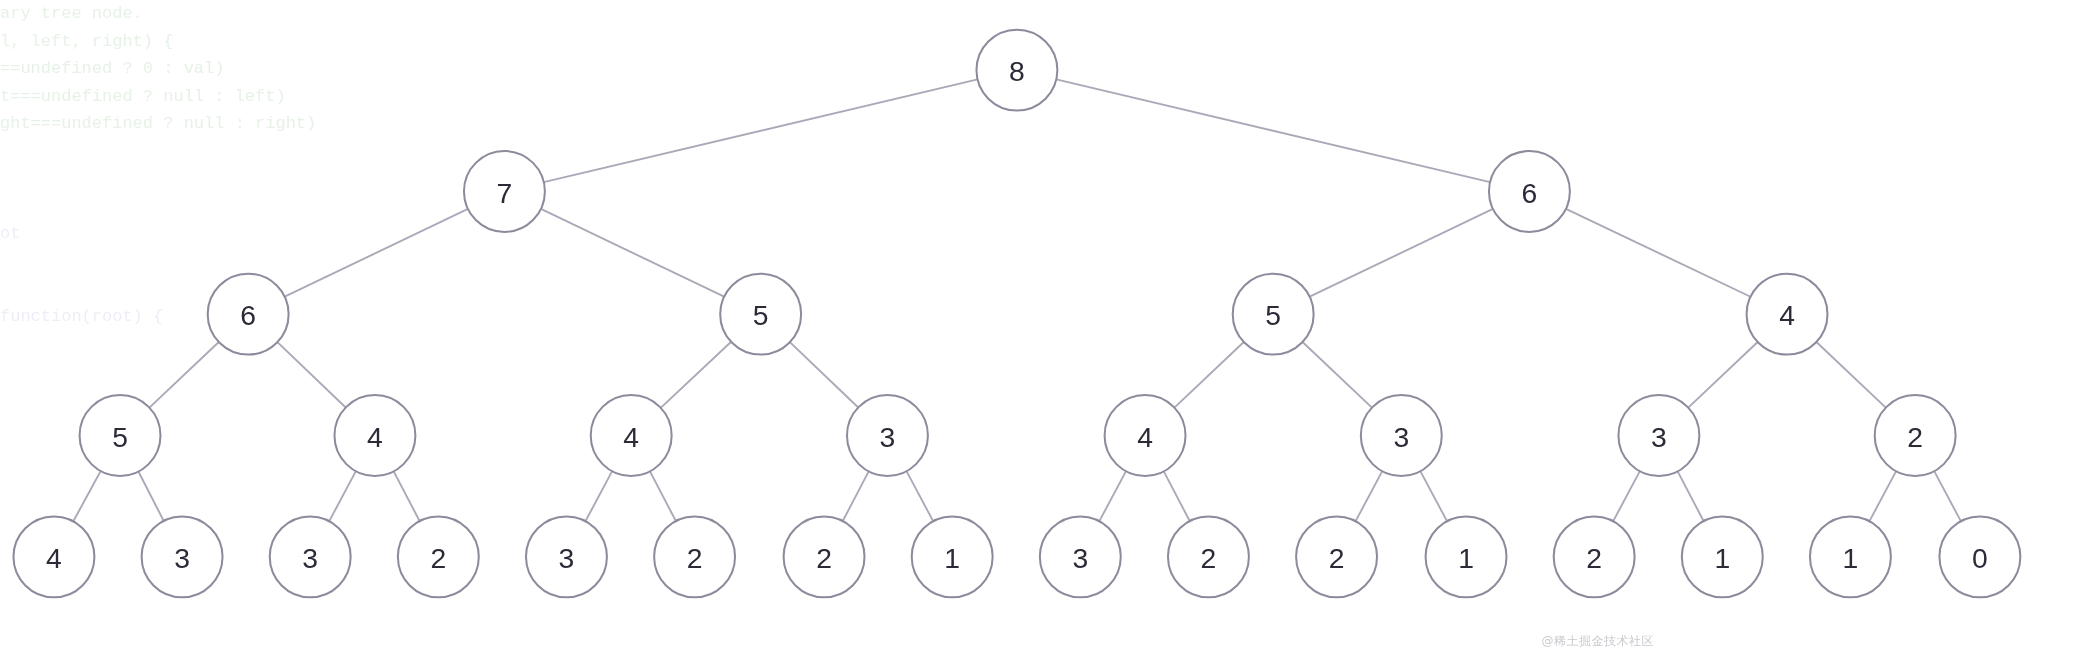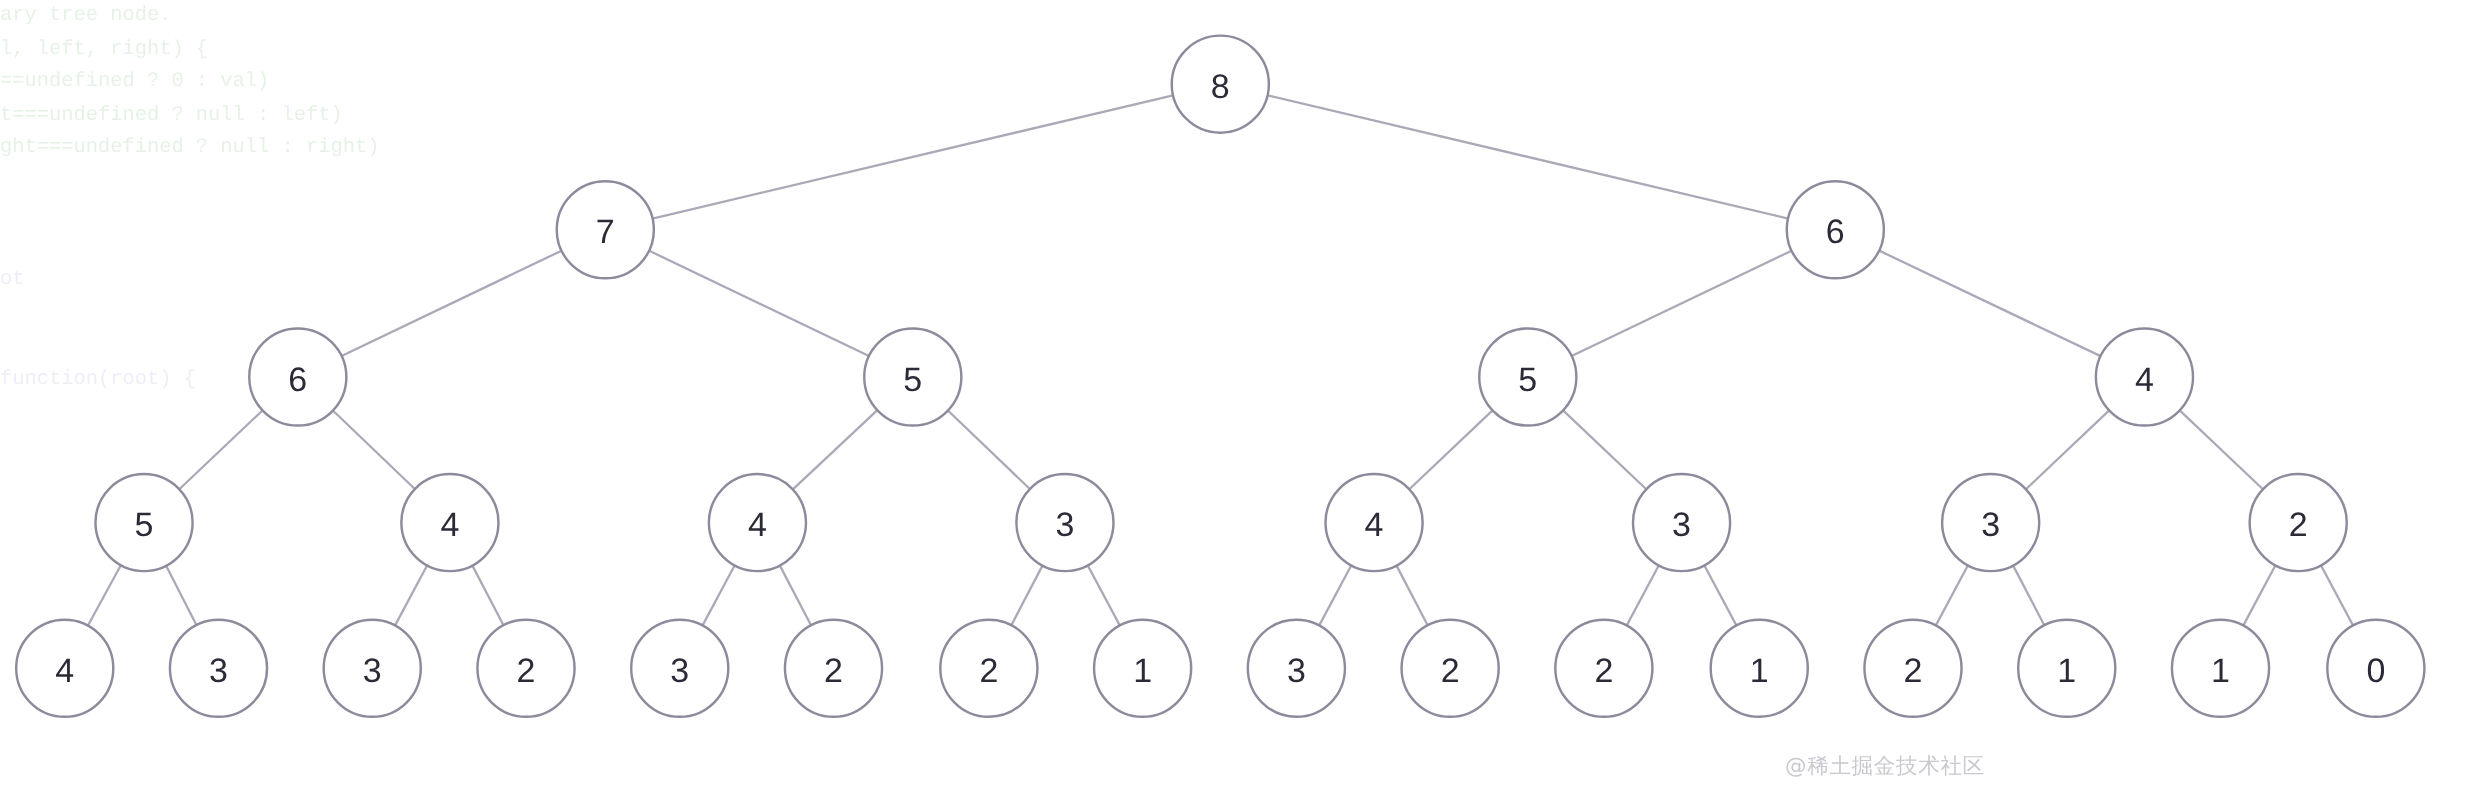--- a/index.html
+++ b/index.html
@@ -30,21 +30,21 @@
     pointer-events: none;
     user-select: none;
     z-index: 1;
   }
   .code-line { display: block; height: 27.5px; }
   .watermark {
     position: absolute;
     right: 18px;
     bottom: 12px;
     font-family: "DejaVu Sans", sans-serif;
-    font-size: 18px;
+    font-size: 12px;
     color: #c9c9cf;
     letter-spacing: 0.5px;
     z-index: 3;
     white-space: nowrap;
   }
   svg.tree {
     position: absolute;
     left: 0; top: 0;
     width: 2077px; height: 662px;
     z-index: 2;

